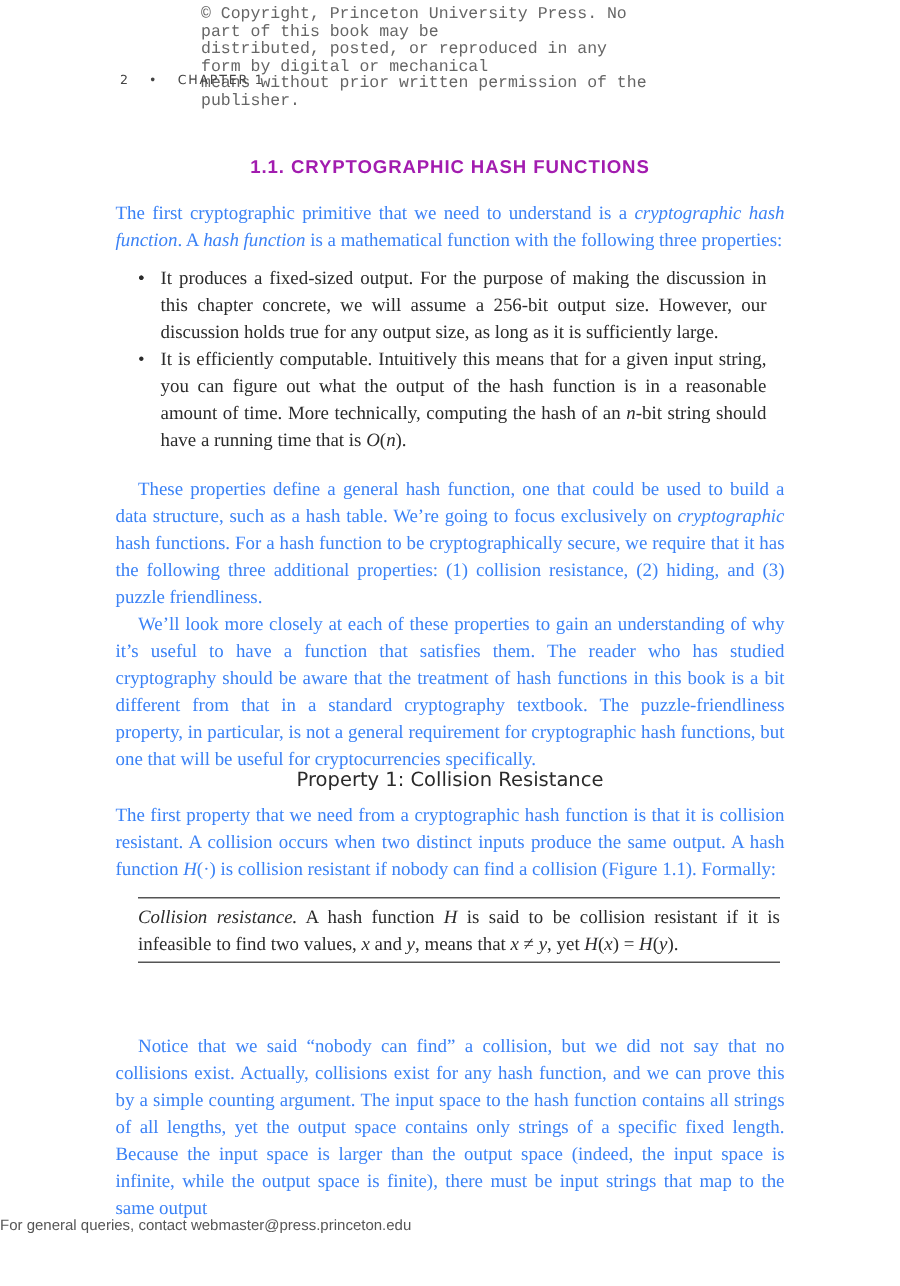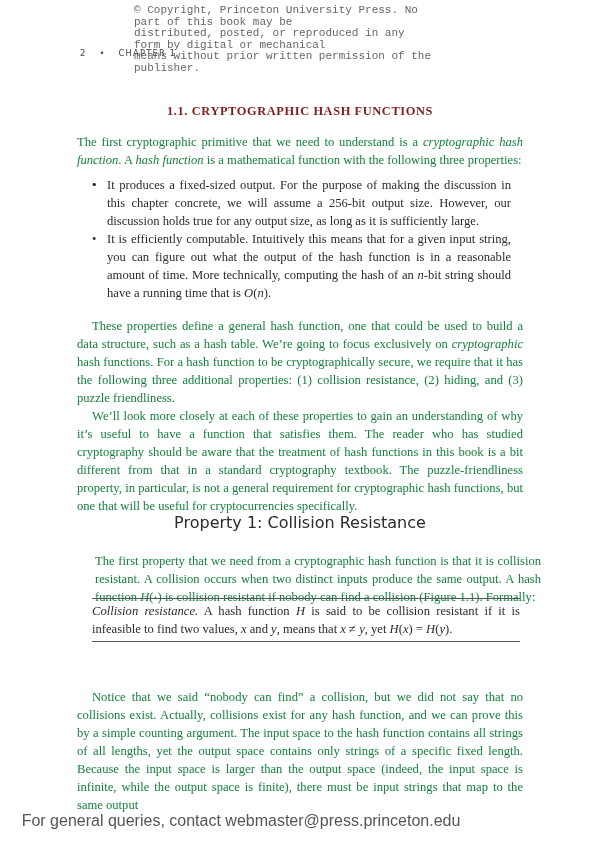--- a/index.html
+++ b/index.html
@@ -8,49 +8,49 @@
       position: absolute; left: 134px; top: 5px; width: 300px;
       font-family: Liberation Mono, monospace; font-size: 11px; line-height: 11.6px; color: #666;
     }
     .running-head {
       position: absolute; left: 68px; top: 48px;
       font-family: "DejaVu Sans", sans-serif; font-size: 8.4px; letter-spacing: 1.2px; color: #444; margin-left: 12px;
     }
     .running-head .dot { margin: 0 9px; }
     .section-title {
       position: absolute; left: 0; width: 600px; top: 104px; text-align: center;
-      font-family: Liberation Serif, serif; font-weight: bold; font-size: 12.4px; letter-spacing: 0.6px; color: #7f1d1d;
+      font-family: Liberation Sans, sans-serif; font-weight: bold; font-size: 12.4px; letter-spacing: 0.6px; color: #a21caf;
     }
     .body-text {
       position: absolute; left: 77px; width: 446px;
-      font-family: "Liberation Serif", serif; font-size: 12.6px; line-height: 18px; color: #15803d;
+      font-family: "Liberation Serif", serif; font-size: 12.6px; line-height: 18px; color: #3b82f6;
       text-align: justify;
     }
     .p1 { top: 133px; }
     .bullets { position: absolute; left: 92px; width: 419px; top: 176px; margin: 0; padding: 0; list-style: none;
       font-family: "Liberation Serif", serif; font-size: 12.6px; line-height: 18px; color: #2b2b2b; text-align: justify; }
     .bullets li { position: relative; padding-left: 15px; }
     .bullets li .bullet { position: absolute; left: 0; top: 0; }
     .p2 { top: 317px; text-indent: 15px; }
     .p3 { top: 407px; text-indent: 15px; }
     .subhead {
       position: absolute; left: 0; width: 600px; top: 513px; text-align: center;
-      font-family: "DejaVu Sans", sans-serif; font-size: 16px; color: #2a2a2a;
+      font-family: "DejaVu Sans", sans-serif; font-size: 13px; color: #2a2a2a;
     }
     .p4 { top: 534px; }
     .defbox {
       position: absolute; left: 92px; width: 428px; top: 598px;
       border-top: 1.5px solid #555; border-bottom: 1.5px solid #555;
       padding: 3px 0 3px 0;
       font-family: "Liberation Serif", serif; font-size: 12.6px; line-height: 18px; color: #2b2b2b; text-align: justify;
     }
     .p5 { top: 688px; text-indent: 15px; }
     .footer {
-      position: absolute; left: 0; width: 482px; top: 812px; text-align: center;
-      font-family: "Liberation Sans", sans-serif; font-size: 16px; color: #555;
+      position: absolute; left: 0; width: 482px; top: 812px; 
+      font-family: "Liberation Sans", sans-serif; font-size: 10px; color: #555;
     }
     i, .it { font-style: italic; }
   </style>
 </head>
 <body>
 
 <div class="copyright">
   <div>© Copyright, Princeton University Press. No part of this book may be</div>
   <div>distributed, posted, or reproduced in any form by digital or mechanical</div>
   <div>means without prior written permission of the publisher.</div>
@@ -79,19 +79,19 @@
     <span>It is efficiently computable. Intuitively this means that for a given input string, you can figure out what the output of the hash function is in a reasonable amount of time. More technically, computing the hash of an </span><i>n</i><span>-bit string should have a running time that is </span><i>O</i><span>(</span><i>n</i><span>).</span>
   </li>
 </ul>
 
 <p class="body-text p2" style="margin:0;"><span>These properties define a general hash function, one that could be used to build a data structure, such as a hash table. We’re going to focus exclusively on </span><i>cryptographic</i><span> hash functions. For a hash function to be cryptographically secure, we require that it has the following three additional properties: (1) collision resistance, (2) hiding, and (3) puzzle friendliness.</span></p>
 
 <p class="body-text p3" style="margin:0;">We’ll look more closely at each of these properties to gain an understanding of why it’s useful to have a function that satisfies them. The reader who has studied cryptography should be aware that the treatment of hash functions in this book is a bit different from that in a standard cryptography textbook. The puzzle-friendliness property, in particular, is not a general requirement for cryptographic hash functions, but one that will be useful for cryptocurrencies specifically.</p>
 
 <div class="subhead">Property 1: Collision Resistance</div>
 
-<p class="body-text p4" style="margin:18px;"><span>The first property that we need from a cryptographic hash function is that it is collision resistant. A collision occurs when two distinct inputs produce the same output. A hash function </span><i>H</i><span>(·) is collision resistant if nobody can find a collision (Figure 1.1). Formally:</span></p>
+<p class="body-text p4" style="margin:0;"><span>The first property that we need from a cryptographic hash function is that it is collision resistant. A collision occurs when two distinct inputs produce the same output. A hash function </span><i>H</i><span>(·) is collision resistant if nobody can find a collision (Figure 1.1). Formally:</span></p>
 
 <div class="defbox"><i>Collision resistance.</i><span> A hash function </span><i>H</i><span> is said to be collision resistant if it is infeasible to find two values, </span><i>x</i><span> and </span><i>y</i><span>, means that </span><i>x</i><span> ≠ </span><i>y</i><span>, yet </span><i>H</i><span>(</span><i>x</i><span>) = </span><i>H</i><span>(</span><i>y</i><span>).</span></div>
 
 <p class="body-text p5" style="margin:0;">Notice that we said “nobody can find” a collision, but we did not say that no collisions exist. Actually, collisions exist for any hash function, and we can prove this by a simple counting argument. The input space to the hash function contains all strings of all lengths, yet the output space contains only strings of a specific fixed length. Because the input space is larger than the output space (indeed, the input space is infinite, while the output space is finite), there must be input strings that map to the same output</p>
 
 <div class="footer">For general queries, contact webmaster@press.princeton.edu</div>
 
 </body></html>

